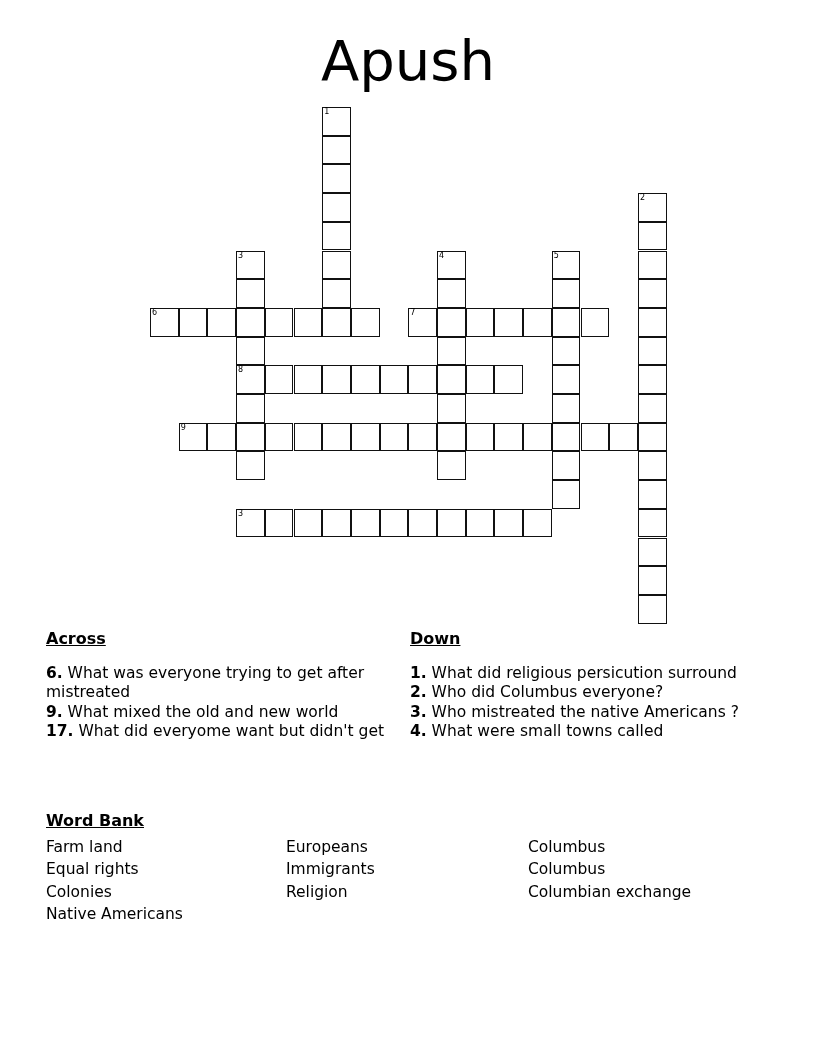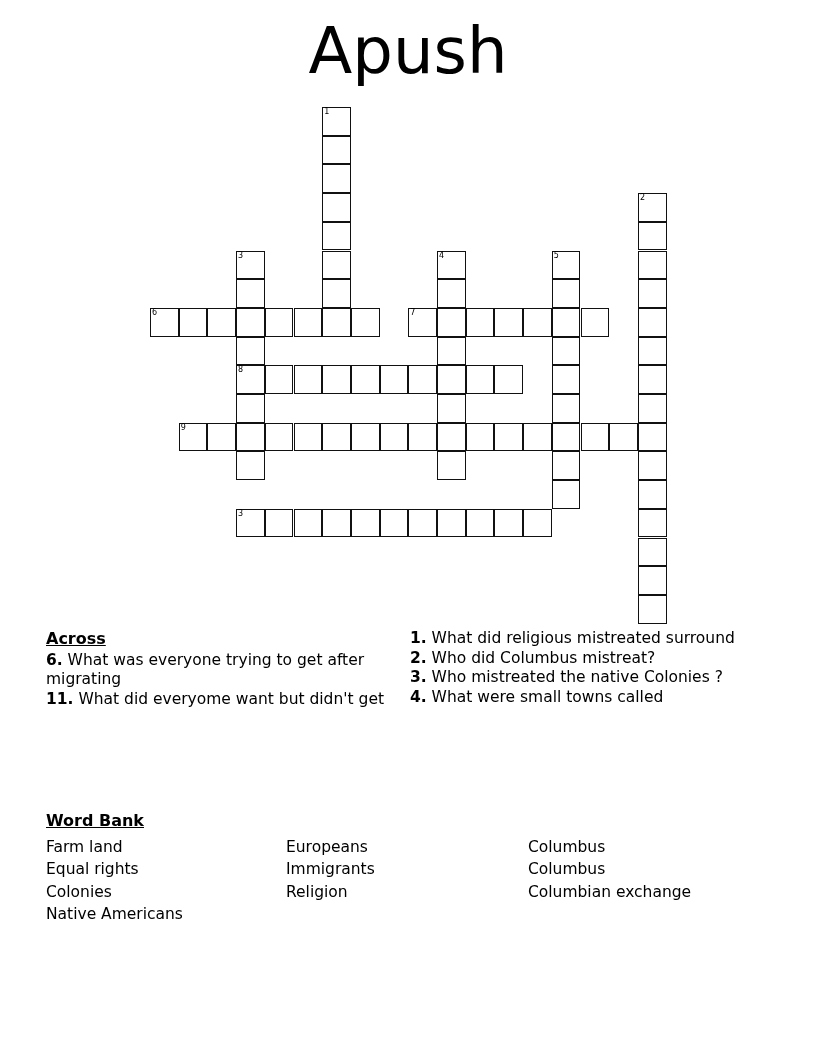--- a/index.html
+++ b/index.html
@@ -9,23 +9,23 @@
     background:#ffffff;
     font-family:"DejaVu Sans","Liberation Sans",sans-serif;
     color:#000000;
     position:relative;
     overflow:hidden;
   }
   #page{position:relative;width:816px;height:1056px;}
 
   .title{
     position:absolute;
-    top:16px;left:0;width:816px;
+    top:30px;left:0;width:816px;
     text-align:center;
-    font-size:64px;
+    font-size:56px;
     font-weight:400;
     letter-spacing:0px;
     line-height:1.1;
     color:#000;
   }
 
   
   #grid{
     position:absolute;
     left:150px;top:107px;
@@ -52,21 +52,21 @@
     position:absolute;
     font-size:15.5px;
     line-height:19.5px;
   }
   #across-col{left:46px;top:629px;width:355px;}
   #down-col{left:410px;top:629px;width:330px;}
   .clue-head{
     font-size:16px;
     font-weight:bold;
     text-decoration:underline;
-    margin-bottom:2px;
+    margin-bottom:15px;
     display:block;
   }
   .clue{
     display:block;
     margin:0;
     text-indent:0;
   }
   .clue .n{font-weight:bold;}
 
   
@@ -204,30 +204,32 @@
       <div class="cell" style="left: 258.3px; top: 401.8px; width: 28.7px; height: 28.7px;"></div>
       <div class="cell" style="left: 287px; top: 401.8px; width: 28.7px; height: 28.7px;"></div>
       <div class="cell" style="left: 315.7px; top: 401.8px; width: 28.7px; height: 28.7px;"></div>
       <div class="cell" style="left: 344.4px; top: 401.8px; width: 28.7px; height: 28.7px;"></div>
       <div class="cell" style="left: 373.1px; top: 401.8px; width: 28.7px; height: 28.7px;"></div>
     </div>
 
   <div class="clues" id="across-col">
     <span class="clue-head">Across</span>
     <div id="across-list">
-        <span class="clue"><span class="n">6.</span><span> What was everyone trying to get after migrating</span></span>
-        <span class="clue"><span class="n">11.</span><span> What did everyome want but didn't get</span></span>
+        <span class="clue"><span class="n">6.</span><span> What was everyone trying to get after mistreated</span></span>
+        <span class="clue"><span class="n">9.</span><span> What mixed the old and new world</span></span>
+        <span class="clue"><span class="n">17.</span><span> What did everyome want but didn't get</span></span>
       </div>
   </div>
 
   <div class="clues" id="down-col">
+    <span class="clue-head">Down</span>
     <div id="down-list">
-        <span class="clue"><span class="n">1.</span><span> What did religious mistreated surround</span></span>
-        <span class="clue"><span class="n">2.</span><span> Who did Columbus mistreat?</span></span>
-        <span class="clue"><span class="n">3.</span><span> Who mistreated the native Colonies ?</span></span>
+        <span class="clue"><span class="n">1.</span><span> What did religious persicution surround</span></span>
+        <span class="clue"><span class="n">2.</span><span> Who did Columbus everyone?</span></span>
+        <span class="clue"><span class="n">3.</span><span> Who mistreated the native Americans ?</span></span>
         <span class="clue"><span class="n">4.</span><span> What were small towns called</span></span>
       </div>
   </div>
 
   <div id="wordbank">
     <span class="wb-head">Word Bank</span>
     <div class="wb-cols" id="wb-cols">
         <div class="wb-col c1">
           <span class="wb-item">Farm land</span>
           <span class="wb-item">Equal rights</span>

